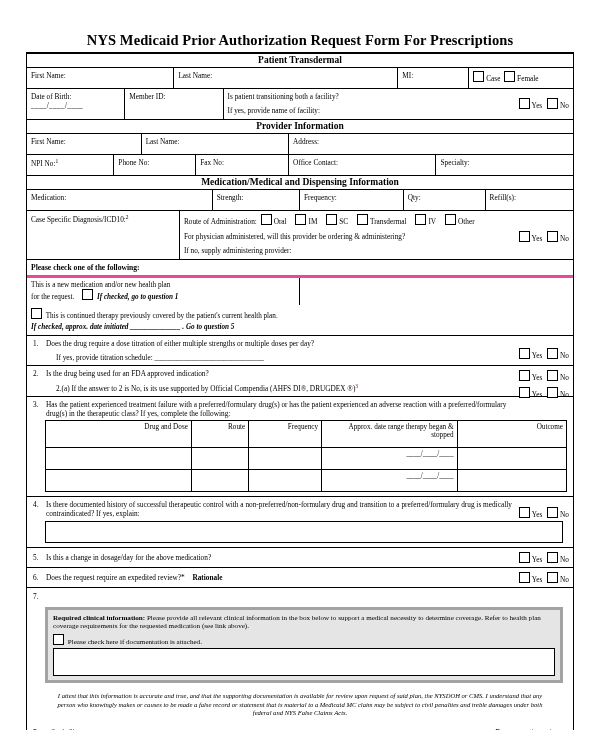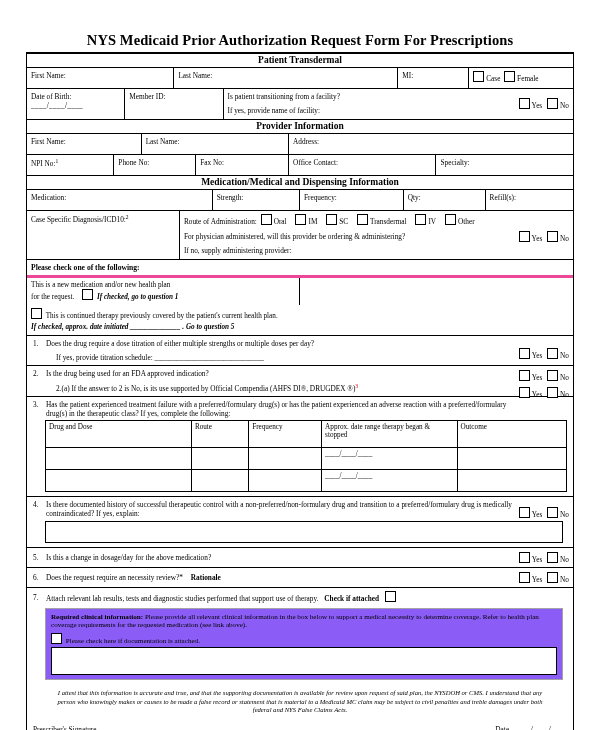--- a/index.html
+++ b/index.html
@@ -122,31 +122,31 @@
   table.grid {
     border-collapse: collapse;
     width: 100%;
     font-size: 7.2px;
   }
   table.grid th, table.grid td {
     border: 1px solid #000;
     padding: 2px 3px;
     vertical-align: top;
     font-weight: normal;
-    text-align: left;
+    text-align: right;
   }
   table.grid th { font-size: 7.2px; height: 22px; }
   table.grid td { height: 17px; }
   .grid-wrap { padding: 2px 6px 4px 18px; }
   .note-box {
-    border: 1px solid #a3a3a3;
+    border: 3px solid #a3a3a3;
     margin: 3px 14px 4px 18px;
     padding: 4px 5px;
     font-size: 7.1px;
-    background: #8b5cf6;
+    background: #e5e5e5;
   }
   .white-box {
     border: 1px solid #000;
     background: #fff;
     height: 26px;
     margin: 2px 0 0 0;
   }
   .plain-box {
     border: 1px solid #000;
     background: #fff;
@@ -209,21 +209,21 @@
 
     <div class="row">
       <div class="cell h30" style="width:18%">
         <div>Date of Birth:</div>
         <div class="dateline">____/____/____</div>
       </div>
       <div class="cell h30" style="width:18%">
         <span>Member ID:</span>
       </div>
       <div class="cell h30 last" style="width:64%">
-        <div>Is patient transitioning from a facility?</div>
+        <div>Is patient transitioning both a facility?</div>
         <div style="margin-top:5px">If yes, provide name of facility:</div>
         <span class="yn">
           <span class="chk"></span><span>Yes</span>
           <span class="chk"></span><span>No</span>
         </span>
       </div>
     </div>
 
     <div class="band">Provider Information</div>
 
@@ -405,36 +405,31 @@
       <div class="qtext">Is this a change in dosage/day for the above medication?</div>
       <span class="yn">
         <span class="chk"></span><span>Yes</span>
         <span class="chk"></span><span>No</span>
       </span>
     </div>
 
     <div class="q bordered-bottom" style="min-height:20px; align-items:center">
       <div class="qnum">6.</div>
       <div class="qtext">
-        <span>Does the request require an necessity review?*</span>
+        <span>Does the request require an expedited review?*</span>
         <span class="bold" style="margin-left:6px">Rationale</span>
       </div>
       <span class="yn">
         <span class="chk"></span><span>Yes</span>
         <span class="chk"></span><span>No</span>
       </span>
     </div>
 
     <div class="q" style="min-height:16px; align-items:center; padding-bottom:2px">
       <div class="qnum">7.</div>
-      <div class="qtext" style="padding-right:4px">
-        <span>Attach relevant lab results, tests and diagnostic studies performed that support use of therapy.</span>
-        <span class="bold" style="margin-left:4px">Check if attached</span>
-        <span class="chk" style="margin-left:4px"></span>
-      </div>
     </div>
 
     <div class="note-box" style="margin-left:18px; margin-right:10px">
       <div>
         <span class="bold">Required clinical information:</span>
         <span>Please provide all relevant clinical information in the box below to support a medical necessity to determine coverage. Refer to health plan coverage requirements for the requested medication (see link above).</span>
       </div>
       <div style="margin-top:4px">
         <span class="chk"></span>
         <span>Please check here if documentation is attached.</span>

